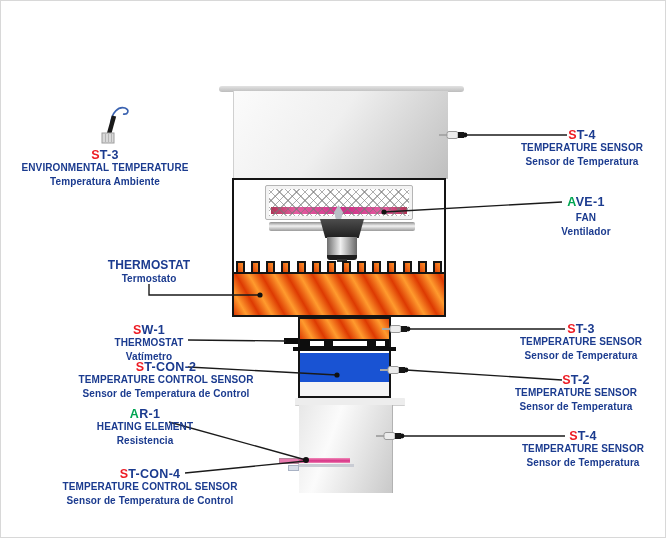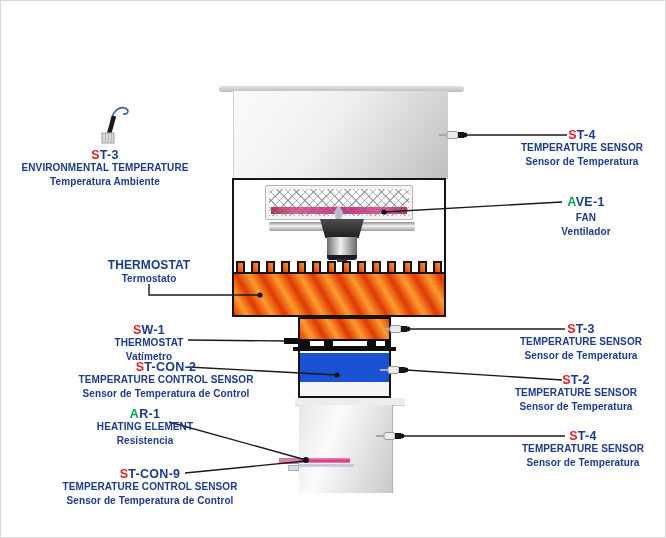--- a/index.html
+++ b/index.html
@@ -231,21 +231,21 @@
     <div class="cap es">Sensor de Temperatura</div>
   </div>
 
   <div class="lbl" style="left:144px;top:406px">
     <div class="code"><span class="first-green">A</span><span>R-1</span></div>
     <div class="cap en">HEATING ELEMENT</div>
     <div class="cap es">Resistencia</div>
   </div>
 
   <div class="lbl" style="left:149px;top:466px">
-    <div class="code"><span class="first-red">S</span><span>T-CON-9</span></div>
+    <div class="code"><span class="first-red">S</span><span>T-CON-4</span></div>
     <div class="cap en">TEMPERATURE CONTROL SENSOR</div>
     <div class="cap es">Sensor de Temperatura de Control</div>
   </div>
 
   <div class="lbl" style="left:582px;top:428px">
     <div class="code"><span class="first-red">S</span><span>T-4</span></div>
     <div class="cap en">TEMPERATURE SENSOR</div>
     <div class="cap es">Sensor de Temperatura</div>
   </div>
 

